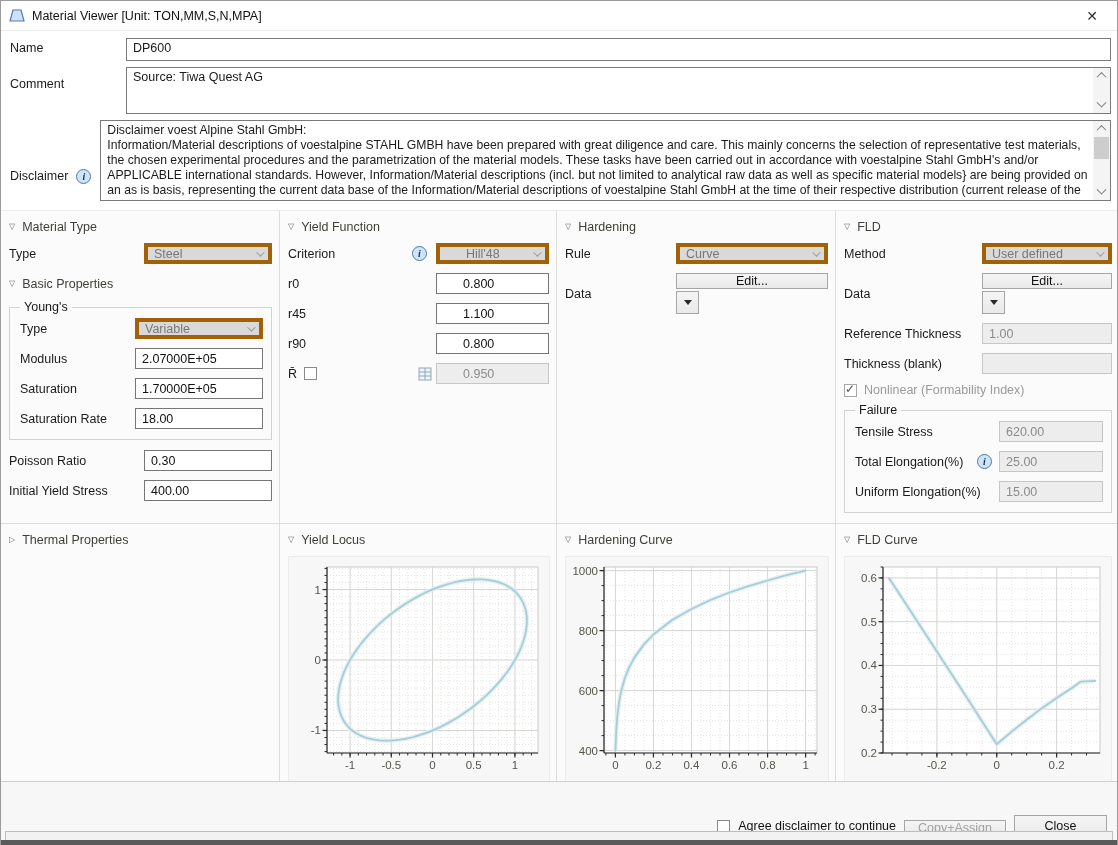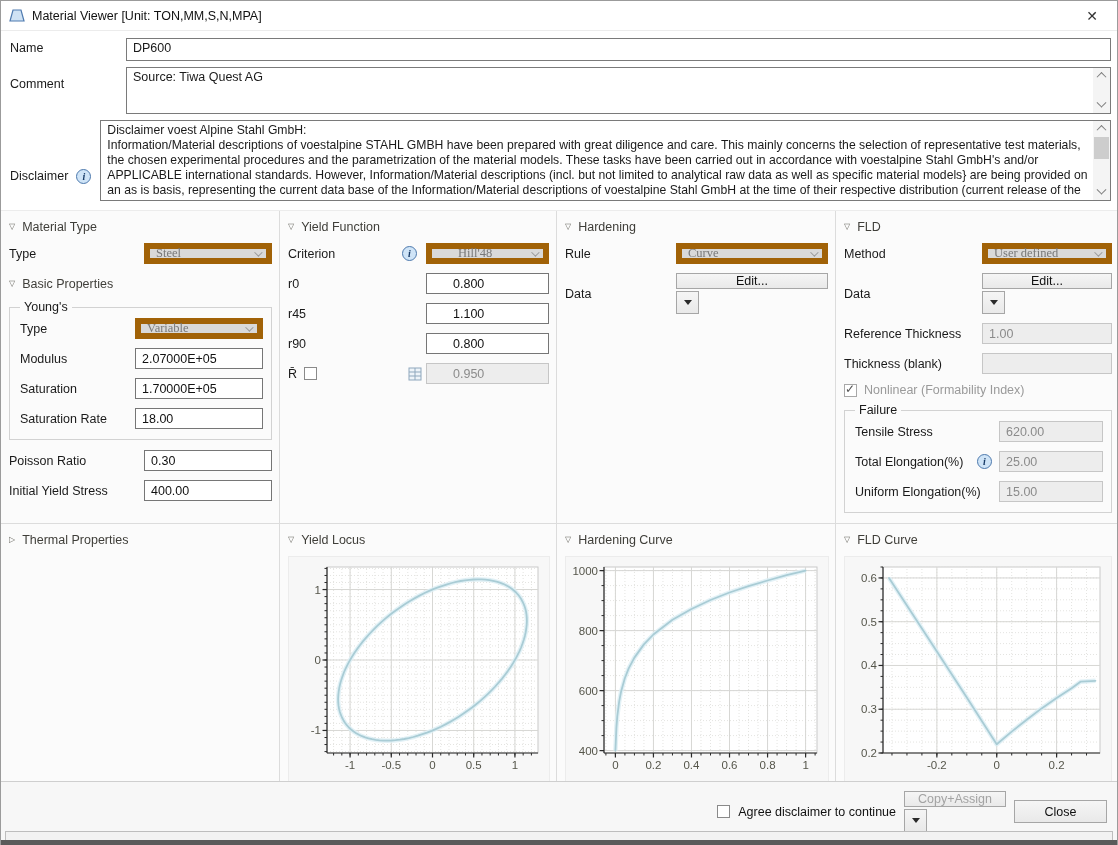--- a/index.html
+++ b/index.html
@@ -46,44 +46,44 @@
 
   .sec-hdr { display:flex; align-items:center; gap:7px; color:#3f3e39; margin:2px 0 9px 0; cursor:default; }
   .mark { font-size:8px; color:#6e6d66; line-height:1; }
 
   .row { display:flex; align-items:center; margin-bottom:9px; }
   .row .lbl { flex:1; padding-right:4px; }
 
   .inp { height:21px; border:1px solid #767676; background:#fff; padding:1px 6px 0 6px;
          display:flex; align-items:center; color:#111; }
   .inp.dis { border-color:#c6c6c6; background:#ededed; color:#8b8b8b; }
-  .sel { height:21px; background:#d9d9d9; border:6px solid #a16207; color:#787878;
-         display:flex; align-items:center; padding:0 6px;font-family:Liberation Serif, serif; }
+  .sel { height:21px; background:#d9d9d9; border:4px solid #a16207; color:#787878;
+         display:flex; align-items:center; padding:0 6px; }
   .sel .chev { margin-left:auto; border-color:#9a9a9a; transform:rotate(45deg) translateY(-2px); width:6px; height:6px;}
-  .w128{width:128px;flex:none;} .w123{width:123px;flex:none;padding-left:26px;} .w135{width:152px;flex:none;} .w130{width:130px;flex:none;} .w104{width:104px;flex:none;}
+  .w128{width:128px;flex:none;} .w123{width:113px;flex:none;padding-left:26px;} .w135{width:152px;flex:none;} .w130{width:130px;flex:none;} .w104{width:104px;flex:none;}
 
   fieldset { border:1px solid #d2d2d2; padding:4px 8px 1px 8px; margin:0 0 10px 0; }
   legend { padding:0 4px; margin-left:2px; }
   fieldset .row .lbl { padding-left:2px; }
 
   .info { width:15px; height:15px; border-radius:50%; background:#cfe4f7; border:1px solid #4d79ad;
           color:#173a66; font:italic bold 10px "Liberation Serif", serif;
           display:flex; align-items:center; justify-content:center; flex:none; }
 
   .cb { width:13px; height:13px; border:1px solid #8a8a8a; background:#fff; flex:none; position:relative; }
   .cb.checked::after { content:"✓"; position:absolute; left:0px; top:-3px; font-size:12px; color:#555; }
   .cb.dis { border-color:#a8a8a8; }
 
   .splitbtn { display:flex; gap:2px;flex-direction:column; }
   .btn { height:23px; border:1px solid #a6a6a6; background:linear-gradient(#f5f5f5,#e9e9e9);
          display:flex; align-items:center; justify-content:center; color:#111; cursor:pointer; }
   .btn.main { flex:1; }
   .btn.arrow { width:23px; flex:none; }
   .tri-dn { width:0; height:0; border-left:4px solid transparent; border-right:4px solid transparent; border-top:5px solid #2a2a2a; }
-  .btn.dis { color:#a3a3a3; cursor:default; }
+  .btn.dis { color:#a3a3a3; cursor:default;margin-top:29px; }
 
   .calc-ic { flex:none; margin-right:4px; }
 
   
   .chartbox { background:#f7f7f7; border:1px solid #ececec; padding:3px 2px 2px 2px; display:inline-block; }
 
   
   .footer { position:relative; height:79px; background:#f7f7f7; border-top:1px solid #cfcfcf; }
   .foot-left { position:absolute; left:9px; top:8px; line-height:21px; }
   .bold { font-weight:bold; }

